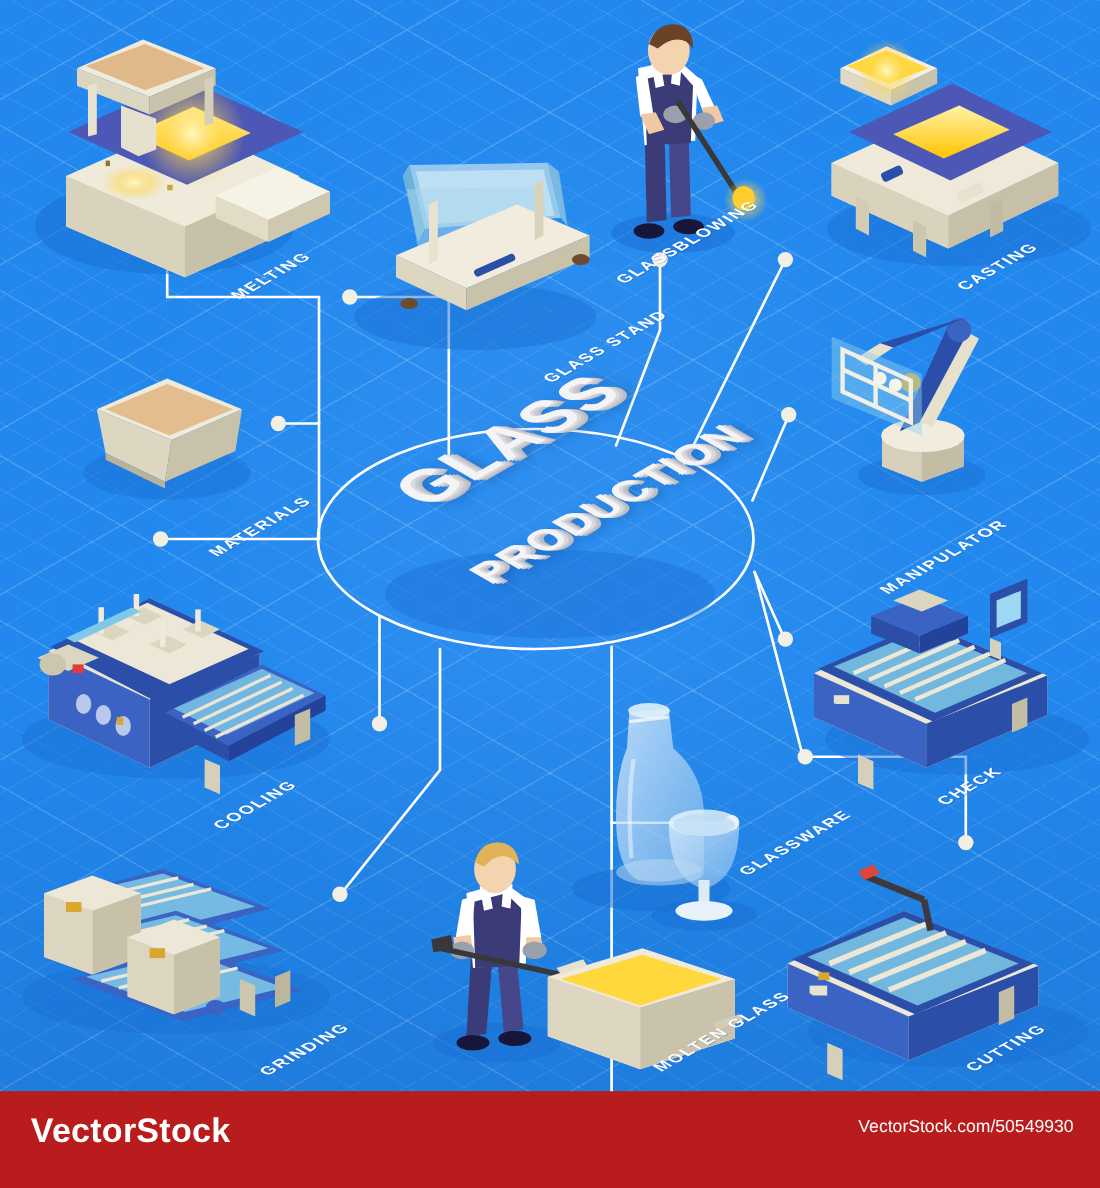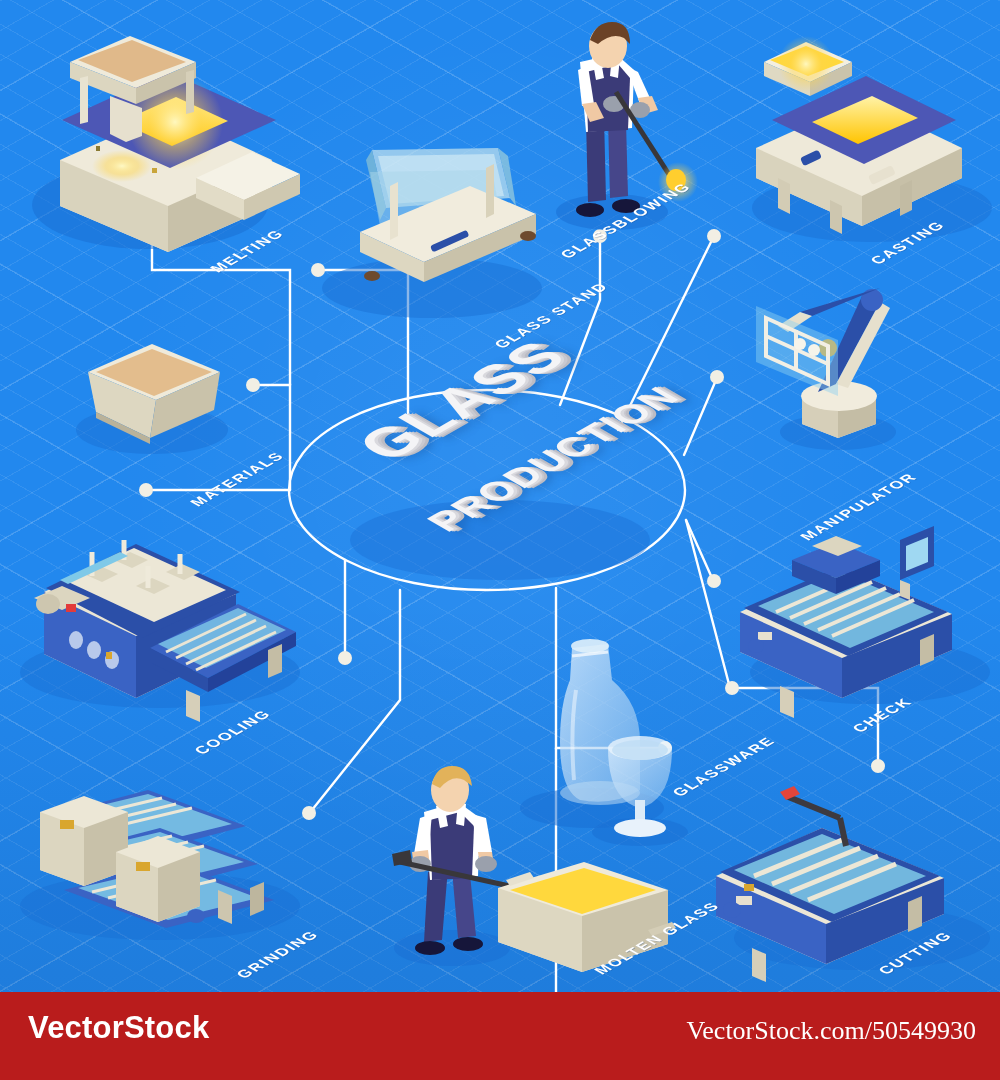--- a/index.html
+++ b/index.html
@@ -28,22 +28,22 @@
   
   .lab{position:absolute;color:#ffffff;font-weight:bold;letter-spacing:1.6px;
        font-size:15px;white-space:nowrap;
        transform-origin:0 0;
        text-shadow:0 1px 0 rgba(20,70,140,.35);}
   .iso{transform:rotate(-30deg) skewX(30deg) scaleY(.86);}
   
   #footer{position:absolute;left:0;top:992px;width:1000px;height:96px;background:#b91c1c;}
   #footer .brand{position:absolute;left:28px;top:18px;color:#fff;font-size:31px;
      font-weight:bold;letter-spacing:.2px;font-family:"Liberation Sans",sans-serif;}
-  #footer .url{position:absolute;right:24px;top:24px;color:#fff;font-size:26px;
-     font-family:Liberation Serif, serif;}
+  #footer .url{position:absolute;right:24px;top:24px;color:#fff;font-size:16px;
+     font-family:Liberation Sans, sans-serif;}
   .node{position:absolute;}
 </style>
 </head>
 <body>
 
 <div id="stage">
 
   <div id="board">
     <div id="grid"></div>
     <div id="gridbig"></div>

